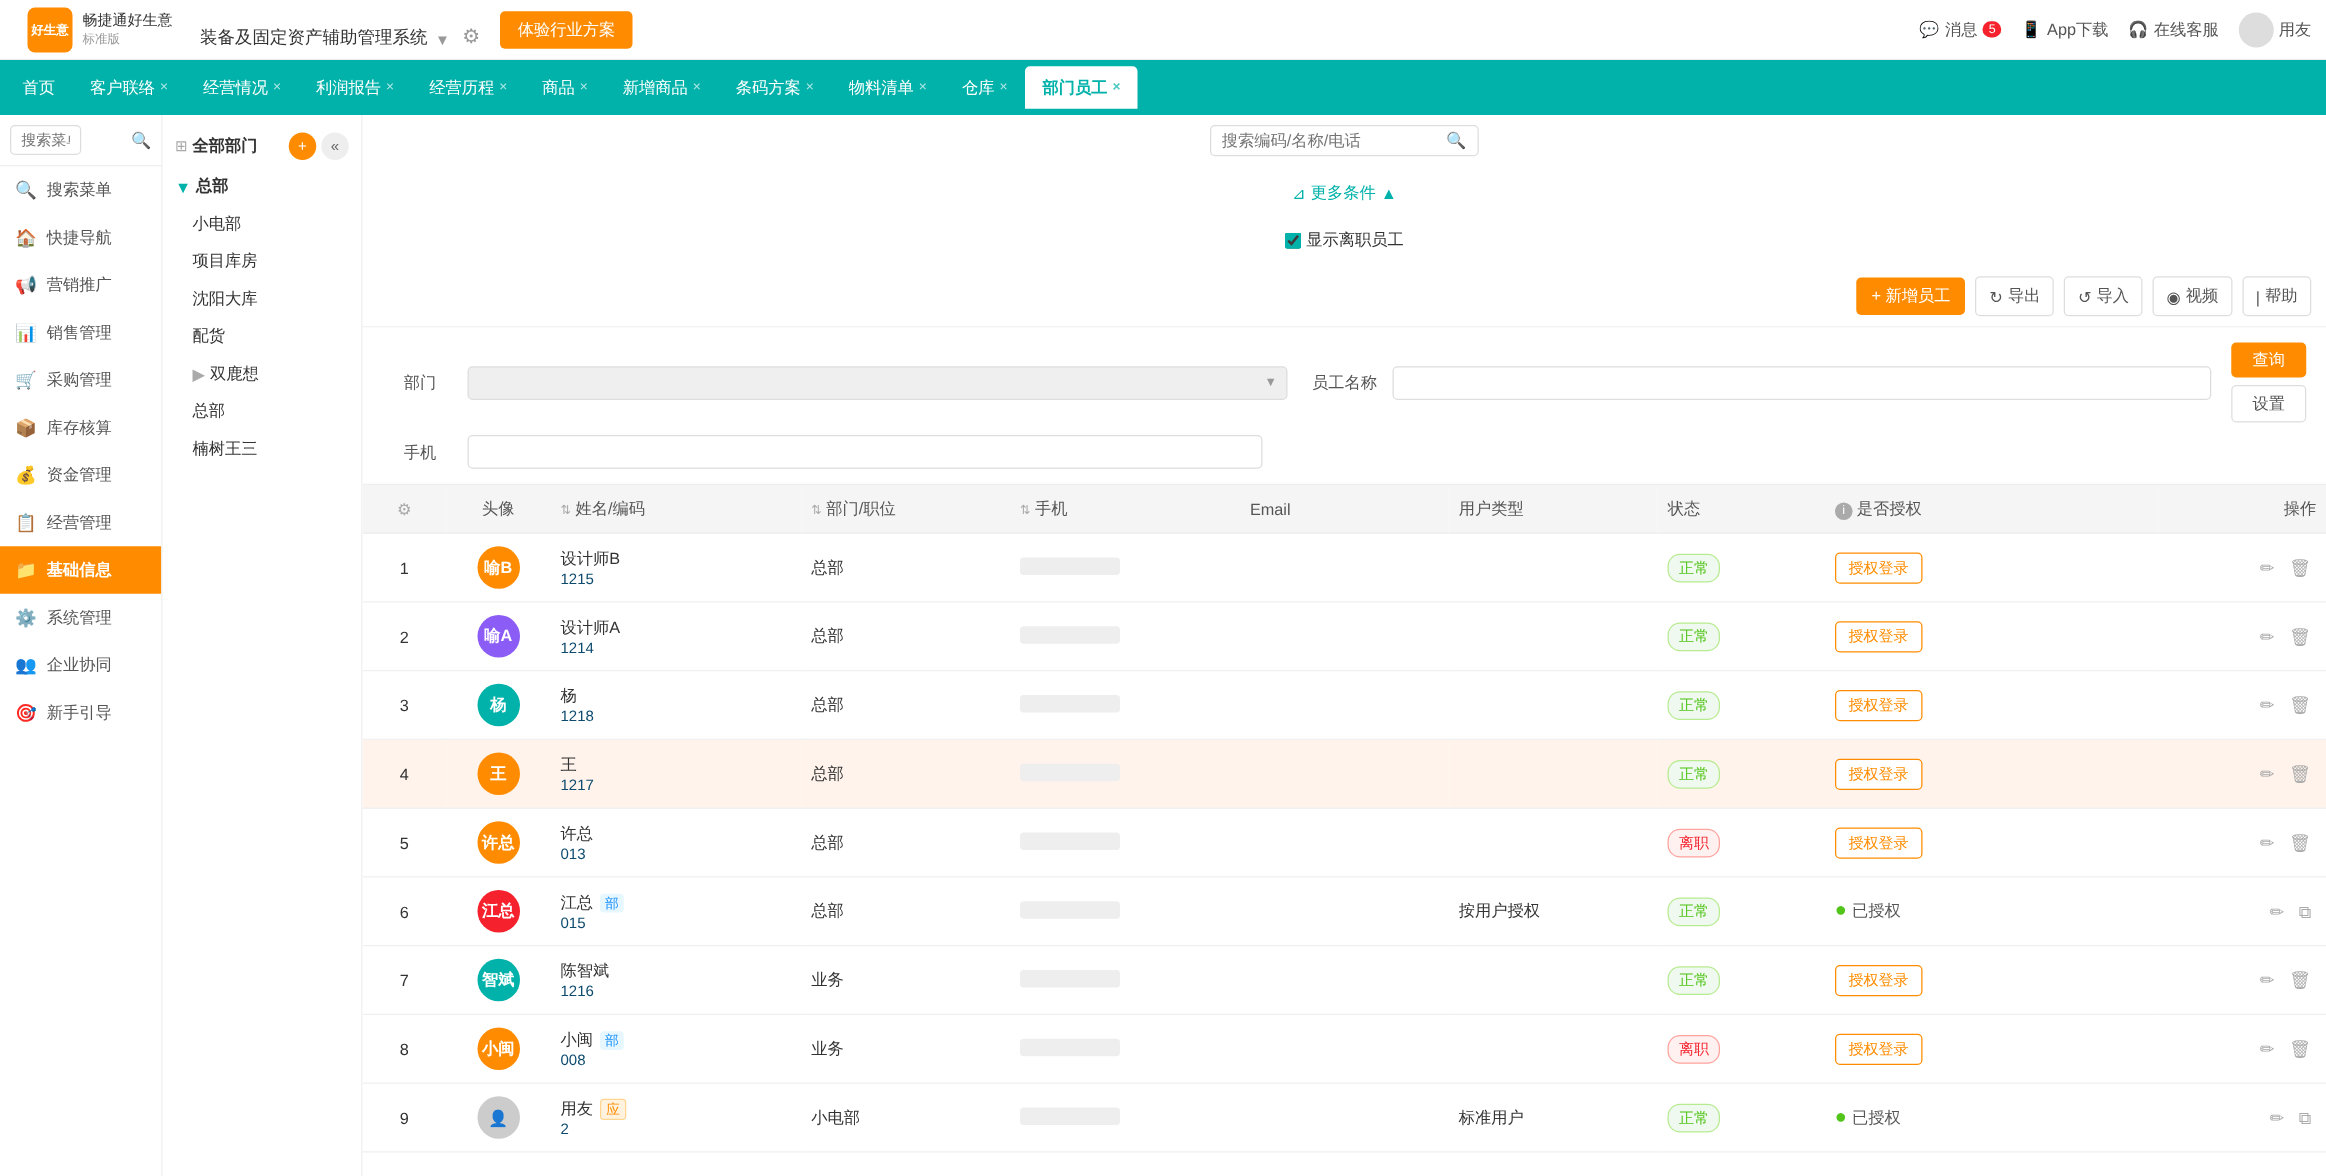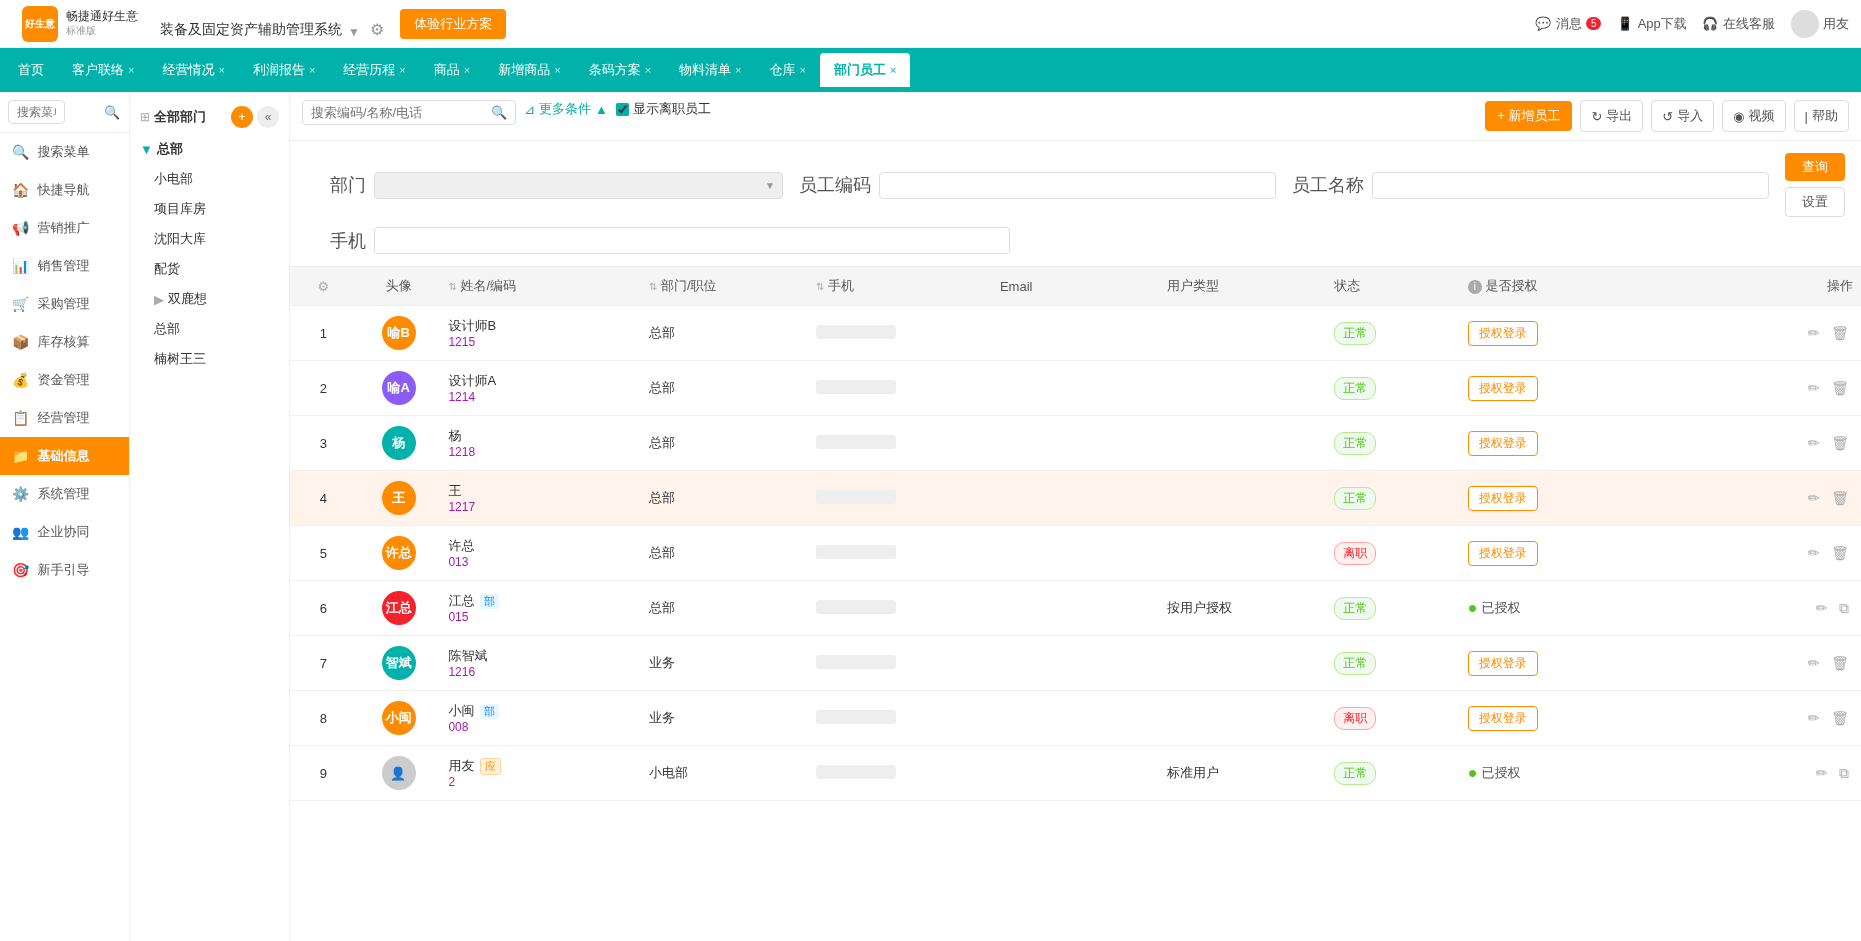--- a/index.html
+++ b/index.html
@@ -50,36 +50,36 @@
     .dept-tree-icon-btn.orange { background: #ff8c00; color: #fff; }
     .dept-tree-icon-btn.collapse { background: #eee; color: #666; }
     .tree-item { padding: 6px 10px 6px 16px; cursor: pointer; font-size: 13px; color: #333; display: flex; align-items: center; gap: 4px; }
     .tree-item.parent { padding-left: 10px; font-weight: bold; }
     .tree-item.child { padding-left: 24px; }
 
     
     .right-panel { flex: 1; display: flex; flex-direction: column; overflow: hidden; background: #f7f7f7; }
 
     
-    .filter-bar { background: #fff; padding: 8px 12px; display: flex; align-items: flex-start; gap: 8px; border-bottom: 1px solid #eee; flex-shrink: 0; }
+    .filter-bar { background: #fff; padding: 8px 12px; display: flex; align-items: center; gap: 20px; border-bottom: 1px solid #eee; flex-shrink: 0; flex-direction: column; }
     .search-input-group { display: flex; align-items: center; border: 1px solid #ddd; border-radius: 4px; padding: 4px 8px; background: #fff; }
     .search-input-group input { border: none; outline: none; font-size: 13px; width: 180px; }
     .filter-btn { display: flex; align-items: center; gap: 4px; color: #00b2a9; cursor: pointer; font-size: 13px; }
     .show-resigned { display: flex; align-items: center; gap: 4px; font-size: 13px; color: #333; }
     .checkbox-teal { accent-color: #00b2a9; }
     .action-btns { margin-left: auto; display: flex; align-items: center; gap: 8px; }
     .btn-add { background: #ff8c00; color: #fff; border: none; padding: 6px 12px; border-radius: 4px; cursor: pointer; font-size: 13px; display: flex; align-items: center; gap: 4px; }
     .btn-outline { background: #fff; color: #555; border: 1px solid #ddd; padding: 6px 10px; border-radius: 4px; cursor: pointer; font-size: 13px; display: flex; align-items: center; gap: 4px; }
 
     
     .adv-filter { background: #fff; padding: 12px 16px; border-bottom: 1px solid #eee; flex-shrink: 0; }
     .adv-filter-row { display: flex; align-items: center; gap: 16px; margin-bottom: 10px; }
     .adv-filter-row:last-child { margin-bottom: 0; }
     .filter-field { display: flex; align-items: center; gap: 8px; flex: 1; }
-    .filter-field label { color: #555; font-size: 18px; white-space: nowrap; min-width: 60px; text-align: right; }
+    .filter-field label { color: #555; font-size: 13px; white-space: nowrap; min-width: 60px; text-align: center; }
     .filter-field select, .filter-field input { border: 1px solid #ddd; border-radius: 4px; padding: 5px 8px; font-size: 13px; flex: 1; outline: none; }
     .filter-field .select-wrap { position: relative; flex: 1; }
     .filter-field .select-wrap select { width: 100%; appearance: none; padding-right: 24px; }
     .filter-field .select-wrap::after { content: '▼'; position: absolute; right: 8px; top: 50%; transform: translateY(-50%); font-size: 10px; color: #999; pointer-events: none; }
     .filter-actions { display: flex; flex-direction: column; gap: 6px; }
     .btn-query { background: #ff8c00; color: #fff; border: none; padding: 5px 16px; border-radius: 4px; cursor: pointer; font-size: 13px; }
     .btn-reset { background: #fff; color: #555; border: 1px solid #ddd; padding: 5px 16px; border-radius: 4px; cursor: pointer; font-size: 13px; }
 
     
     .table-wrap { flex: 1; overflow-y: auto; background: #fff; margin: 0; }
@@ -102,21 +102,21 @@
     .avatar-circle { width: 34px; height: 34px; border-radius: 50%; display: flex; align-items: center; justify-content: center; color: #fff; font-size: 13px; font-weight: bold; margin: 0 auto; }
     .avatar-gray { background: #ccc; }
     .status-badge { display: inline-block; padding: 2px 8px; border-radius: 10px; font-size: 12px; }
     .status-normal { background: #f0f9f0; color: #52c41a; border: 1px solid #b7eb8f; }
     .status-resigned { background: #fff1f0; color: #f5222d; border: 1px solid #ffa39e; }
     .btn-auth { border: 1px solid #ff8c00; color: #ff8c00; background: #fff; padding: 3px 10px; border-radius: 4px; cursor: pointer; font-size: 12px; white-space: nowrap; }
     .auth-granted { color: #555; font-size: 13px; display: flex; align-items: center; gap: 4px; }
     .auth-dot { color: #52c41a; font-size: 16px; }
     .op-btn { color: #aaa; cursor: pointer; font-size: 14px; padding: 2px 4px; }
     .name-line { font-size: 13px; color: #333; }
-    .code-line { font-size: 12px; color: #a21caf; }
+    .code-line { font-size: 12px; color: #0c4a6e; }
     .phone-blur { background: #eee; border-radius: 3px; width: 80px; height: 14px; display: inline-block; }
     .dept-tag { display: inline-block; background: #e6f7ff; color: #1890ff; border-radius: 3px; font-size: 11px; padding: 0 4px; margin-left: 2px; }
 
     
     .pagination { height: 44px; background: #fff; border-top: 1px solid #eee; display: flex; align-items: center; padding: 0 16px; flex-shrink: 0; gap: 12px; }
     .pagination-label { color: #555; font-size: 13px; }
     .pagination-select { border: 1px solid #ddd; border-radius: 4px; padding: 3px 6px; font-size: 13px; }
     .pagination-nav { display: flex; align-items: center; gap: 4px; margin-left: auto; }
     .pagination-nav span { color: #555; font-size: 13px; }
     .page-btn { width: 26px; height: 26px; border: 1px solid #ddd; border-radius: 4px; display: flex; align-items: center; justify-content: center; cursor: pointer; font-size: 13px; color: #555; background: #fff; }
@@ -264,24 +264,20 @@
 
       <div class="adv-filter">
         <div class="adv-filter-row">
           <div class="filter-field">
             <label>部门</label>
             <div class="select-wrap">
               <select><option></option></select>
             </div>
           </div>
           <div class="filter-field">
-            <label>员工编码</label>
-            <input type="text" style="">
-          </div>
-          <div class="filter-field">
             <label>员工名称</label>
             <input type="text" style="">
           </div>
           <div class="filter-actions">
             <button class="btn-query">查询</button>
             <button class="btn-reset">设置</button>
           </div>
         </div>
         <div class="adv-filter-row">
           <div class="filter-field">

